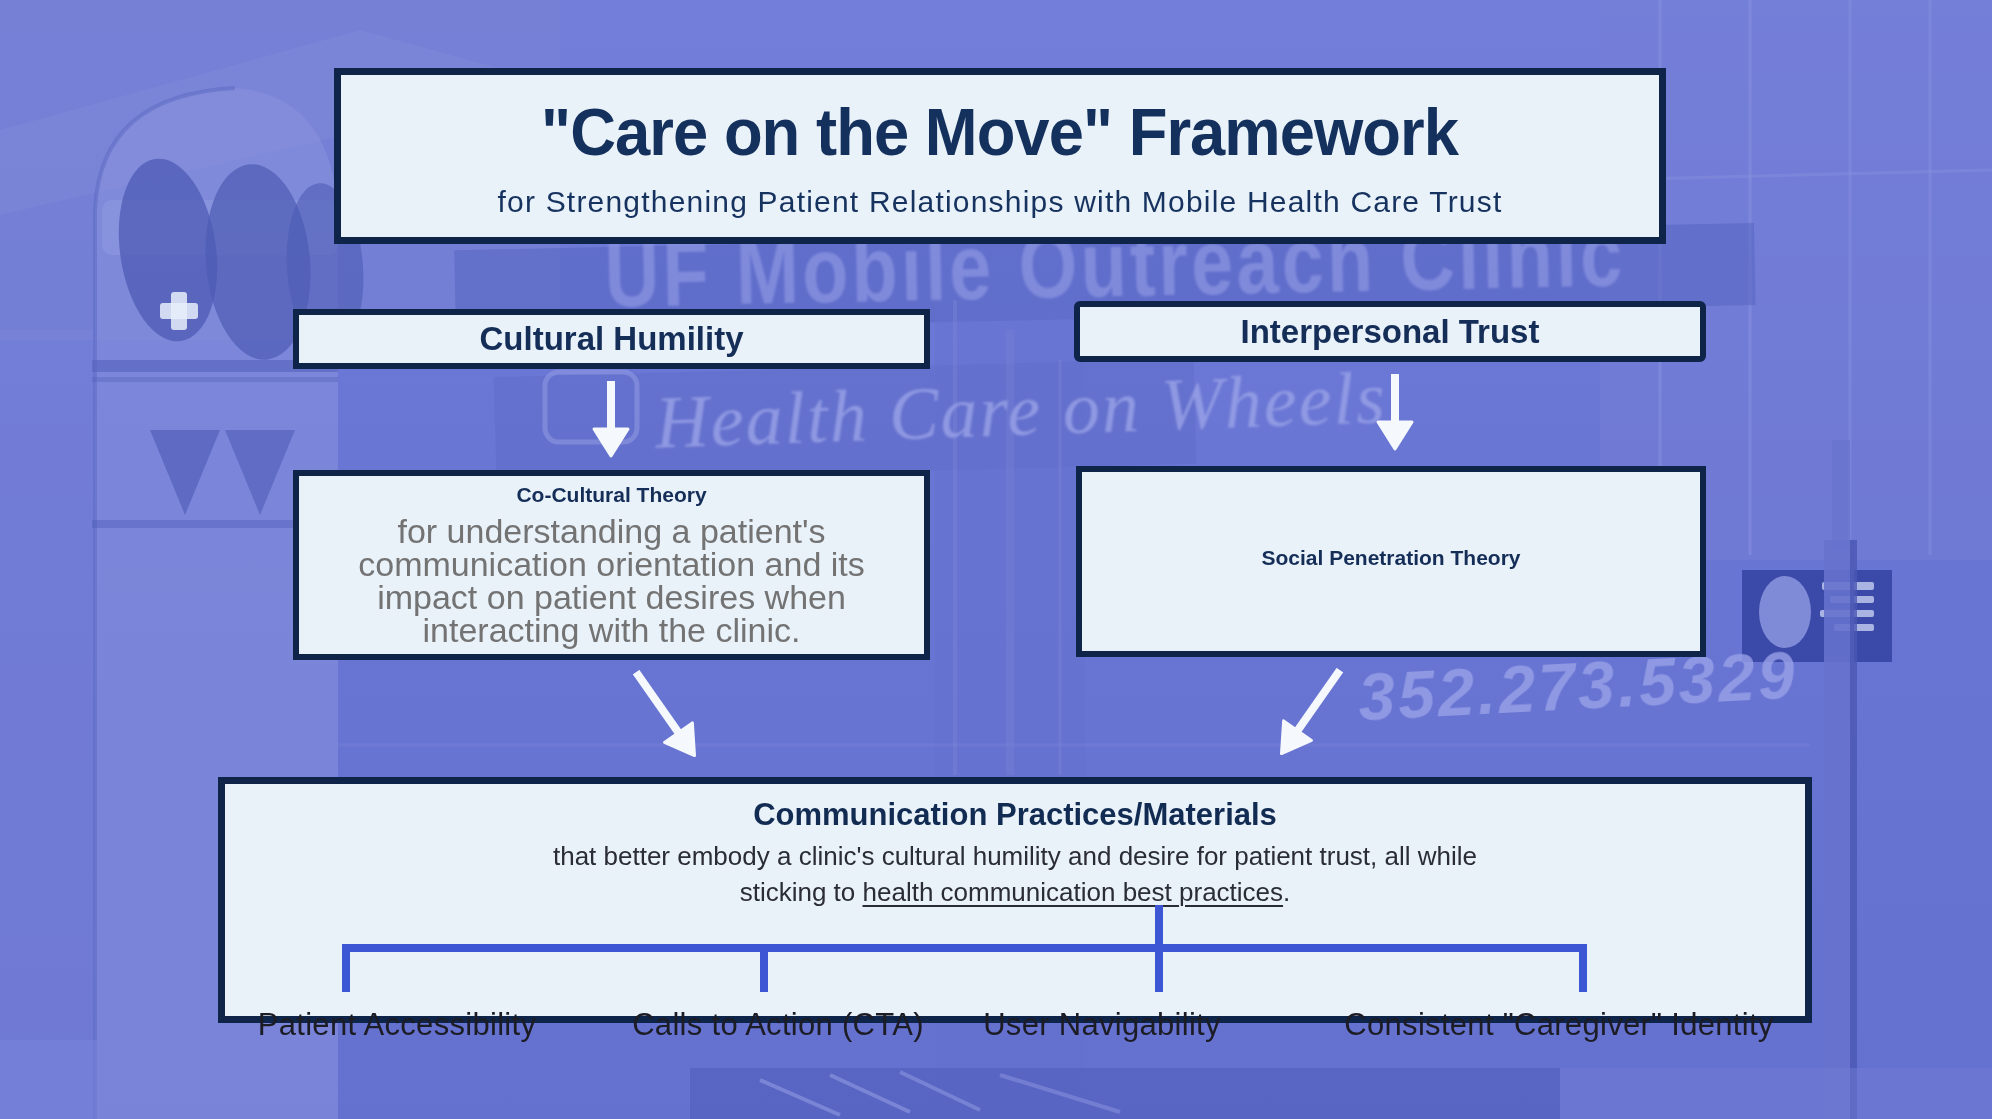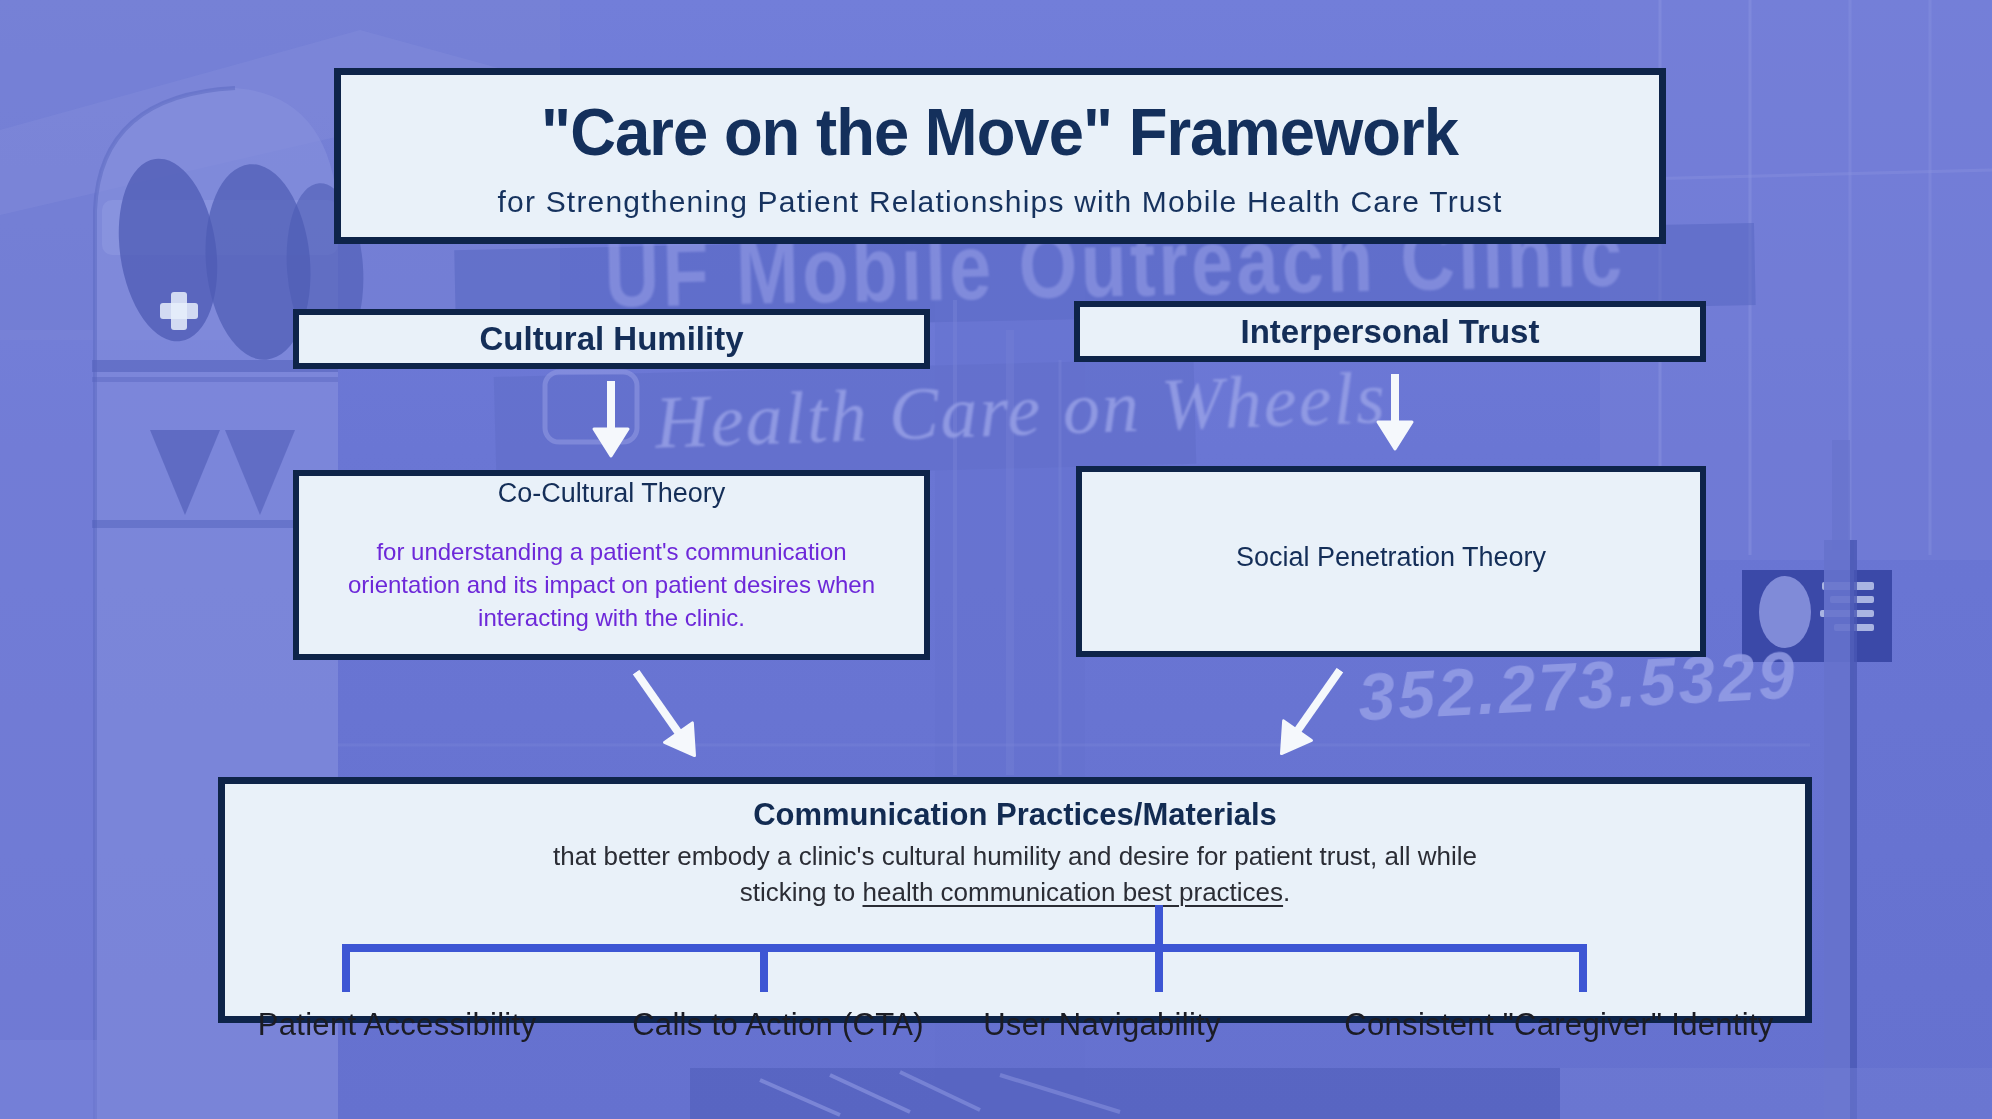--- a/index.html
+++ b/index.html
@@ -32,25 +32,25 @@
     align-items:center;justify-content:center;text-align:center;
   }
   .title-box{left:334px;top:68px;width:1332px;height:176px;border-width:7px;justify-content:flex-start;padding-top:20px;}
   .title-box h1{
     margin:0;font-size:66px;line-height:1.15;font-weight:bold;color:#14305c;
     letter-spacing:-1px;transform:scaleX(.96);white-space:nowrap;
   }
   .title-box p{margin:14px 0 0 0;font-size:30px;letter-spacing:1.2px;color:#16325e;white-space:nowrap;}
   .pillar{font-size:33px;font-weight:bold;color:#142e58;white-space:nowrap;}
   .pillar-left{left:293px;top:309px;width:637px;height:60px;}
-  .pillar-right{left:1074px;top:301px;width:632px;height:61px;}
+  .pillar-right{left:1074px;top:301px;width:632px;height:61px;border-radius:6px;}
   .theory-left{left:293px;top:470px;width:637px;height:190px;padding:10px 24px;}
   .theory-right{left:1076px;top:466px;width:630px;height:191px;padding:4px 24px;}
-  .theory-title{margin:0 0 8px 0;font-size:27px;font-weight:normal;color:#142e58;white-space:nowrap;}
-  .theory-desc{margin:18px;font-size:24px;line-height:33px;color:#6d28d9;}
+  .theory-title{margin:0 0 8px 0;font-size:21px;font-weight:bold;color:#142e58;white-space:nowrap;}
+  .theory-desc{margin:0;font-size:34px;line-height:33px;color:#737373;}
   
   .comm-box{left:218px;top:777px;width:1594px;height:246px;border-width:7px;justify-content:flex-start;padding-top:13px;}
   .comm-title{margin:0;font-size:31px;font-weight:bold;color:#122b52;}
   .comm-desc{margin:5px auto 0 auto;font-size:26px;line-height:36px;color:#2b2d35;max-width:950px;}
   .comm-link{color:#2b2d35;text-decoration:underline;text-decoration-thickness:2px;text-underline-offset:4px;cursor:pointer;}
   .tree-svg{position:absolute;left:0;top:0;width:1580px;height:277px;pointer-events:none;}
   .leaf{
     position:absolute;top:223px;transform:translateX(-50%);
     font-size:31px;color:#1b1c24;white-space:nowrap;letter-spacing:.3px;
   }

